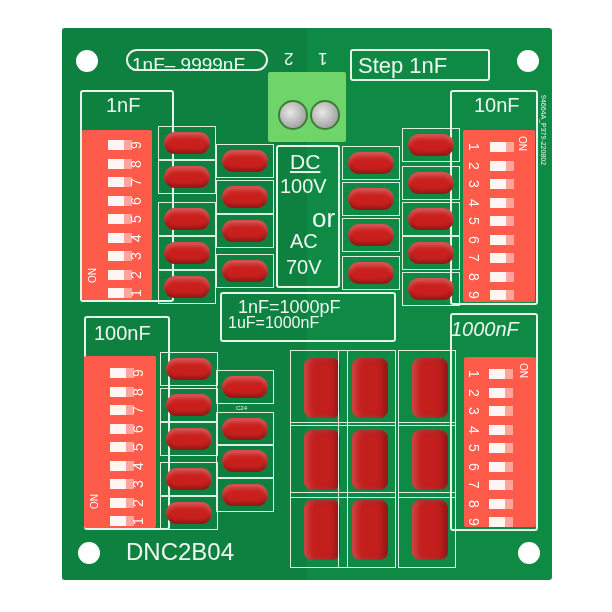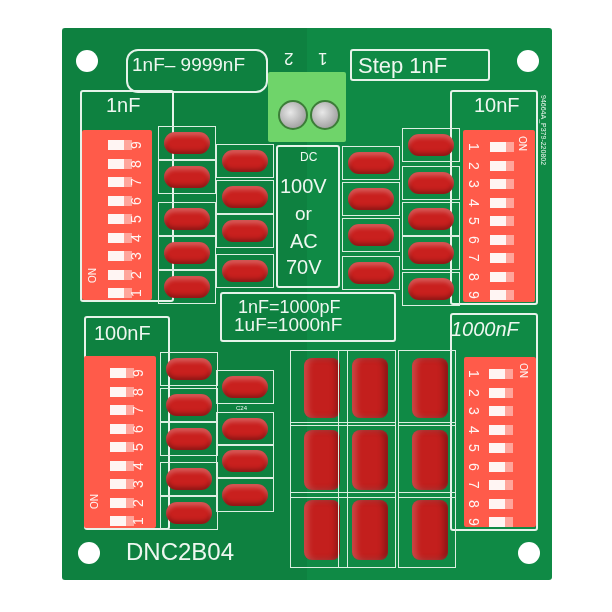--- a/index.html
+++ b/index.html
@@ -23,21 +23,21 @@
 <body>
 
 <div class="board"></div>
 <div class="shade"></div>
 
 <div class="hole" style="left:76px;top:50px"></div>
 <div class="hole" style="left:517px;top:50px"></div>
 <div class="hole" style="left:78px;top:542px"></div>
 <div class="hole" style="left:518px;top:542px"></div>
 
-<div class="silk" style="left:126px;top:49px;width:142px;height:44px;font-size:19px;padding:3px 0 0 4px;border-radius:12px;">1nF– 9999nF</div>
+<div class="silk" style="left:126px;top:49px;width:142px;height:22px;font-size:19px;padding:3px 0 0 4px;border-radius:12px;">1nF– 9999nF</div>
 <div class="txt" style="left:284px;top:48px;font-size:17px;transform:rotate(180deg);">2</div>
 <div class="txt" style="left:318px;top:48px;font-size:17px;transform:rotate(180deg);">1</div>
 <div class="silk" style="left:350px;top:49px;width:140px;height:32px;font-size:22px;padding:2px 0 0 6px;">Step  1nF</div>
 
 <div class="terminal">
   <div class="screw" style="left:10px;top:28px"></div>
   <div class="screw" style="left:42px;top:28px"></div>
 </div>
 
 <div class="txt" style="left:540px;top:95px;font-size:7px;writing-mode:vertical-rl;">94664A_P379-220802</div>
@@ -135,29 +135,29 @@
     <div class="num" style="left: 470px; top: 458.5px; transform: rotate(90deg);">6</div>
     <div class="sw" style="left: 489px; top: 480px;"></div>
     <div class="num" style="left: 470px; top: 477px; transform: rotate(90deg);">7</div>
     <div class="sw" style="left: 489px; top: 498.5px;"></div>
     <div class="num" style="left: 470px; top: 495.5px; transform: rotate(90deg);">8</div>
     <div class="sw" style="left: 489px; top: 517px;"></div>
     <div class="num" style="left: 470px; top: 514px; transform: rotate(90deg);">9</div>
   </div>
 
 <div class="silk" style="left:276px;top:145px;width:64px;height:143px;"></div>
-<div class="txt" style="left:300px;top:150px;font-size:12px;">DC</div>
+<div class="txt" style="left:290px;top:150px;font-size:21px;text-decoration:underline;">DC</div>
 <div class="txt" style="left:280px;top:175px;font-size:20px;">100V</div>
-<div class="txt" style="left:295px;top:203px;font-size:19px;">or</div>
+<div class="txt" style="left:312px;top:203px;font-size:26px;">or</div>
 <div class="txt" style="left:290px;top:230px;font-size:20px;">AC</div>
 <div class="txt" style="left:286px;top:256px;font-size:20px;">70V</div>
 
 <div class="silk" style="left:220px;top:292px;width:176px;height:50px;"></div>
 <div class="txt" style="left:238px;top:297px;font-size:18px;">1nF=1000pF</div>
-<div class="txt" style="left:234px;top:314px;font-size:19px;">1uF=1000nF</div>
+<div class="txt" style="left:228px;top:314px;font-size:16px;">1uF=1000nF</div>
 
 <div class="txt" style="left:126px;top:538px;font-size:24px;">DNC2B04</div>
 <div class="txt" style="left:236px;top:405px;font-size:6px;">C24</div>
 
 <div id="caps">
     <div class="pad" style="left: 158px; top: 126px; width: 58px; height: 34px;"></div>
     <div class="cap-h" style="left: 164px; top: 132px;"></div>
     <div class="pad" style="left: 158px; top: 160px; width: 58px; height: 34px;"></div>
     <div class="cap-h" style="left: 164px; top: 166px;"></div>
     <div class="pad" style="left: 158px; top: 202px; width: 58px; height: 34px;"></div>

